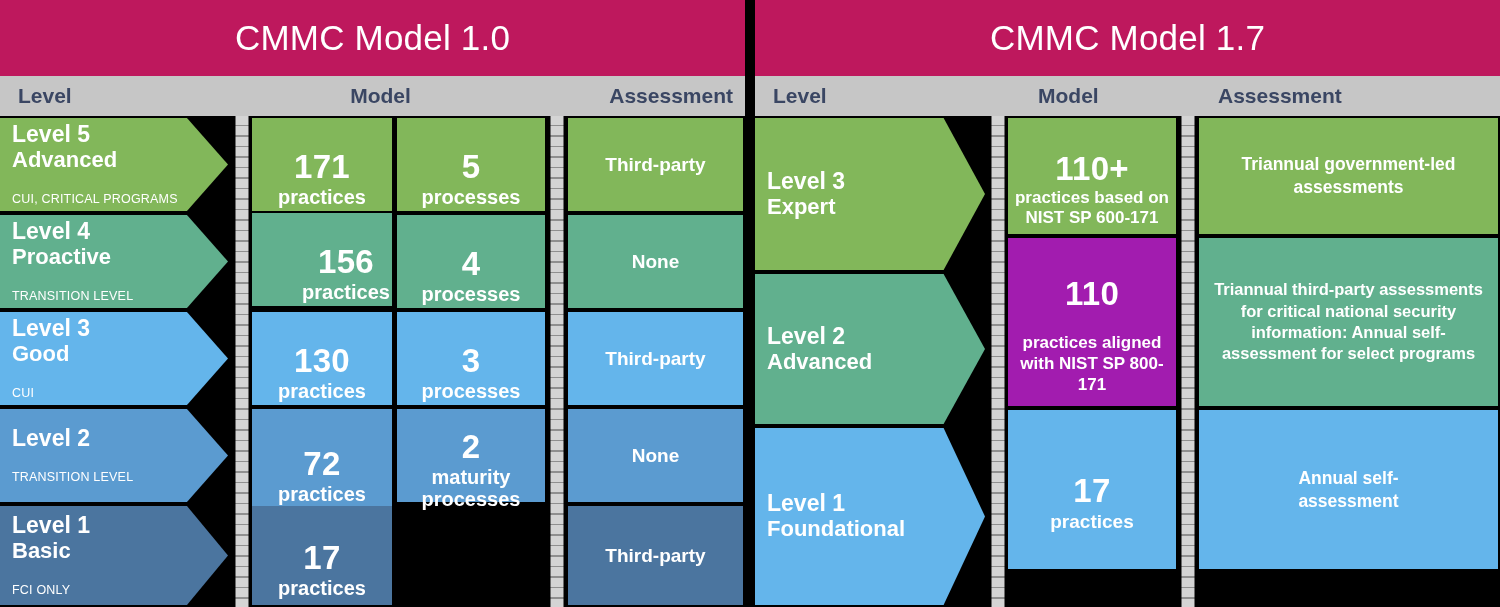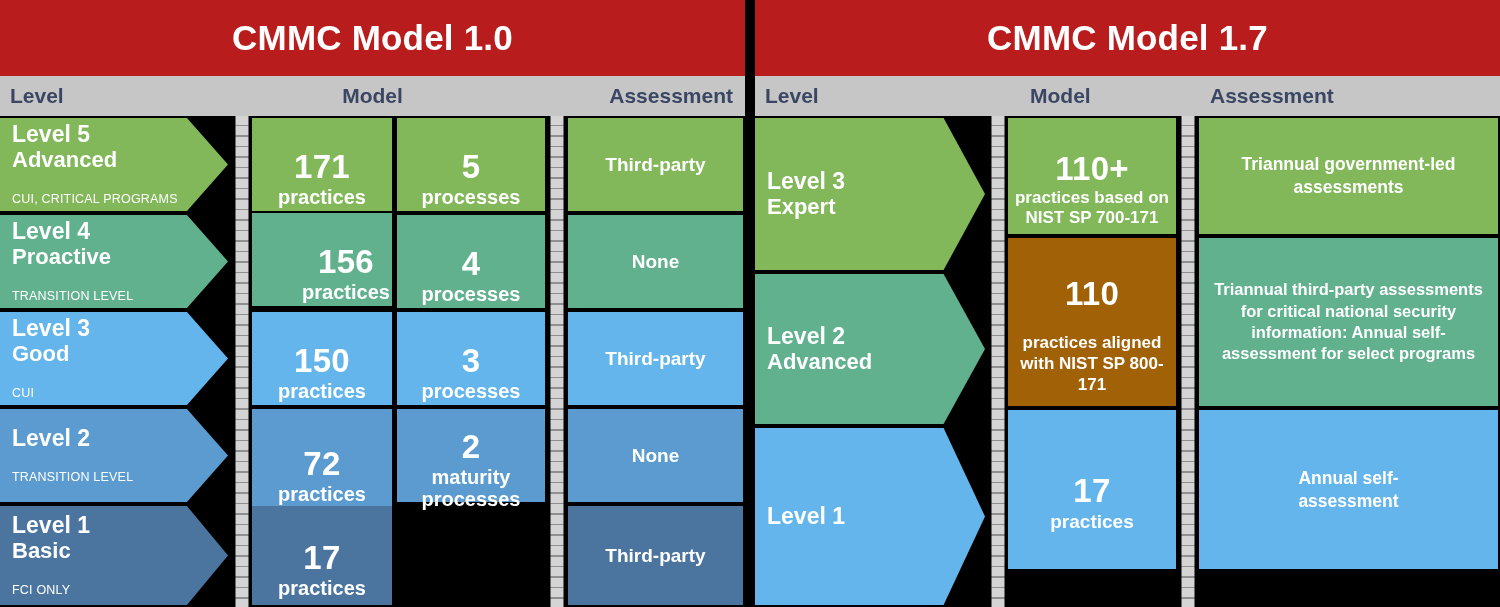--- a/index.html
+++ b/index.html
@@ -25,42 +25,43 @@
     display: flex;
     flex-direction: column;
     background: #000000;
   }
   .panel-left  { width: 745px; }
   .panel-gap   { width: 10px; background: #000; }
   .panel-right { width: 745px; }
 
   .panel-title {
     height: 76px;
-    background: #b91c1c;
+    background: #be185d;
     color: #ffffff;
     display: flex;
     align-items: center;
     justify-content: center;
     font-size: 35px;
-    font-weight: bold;
+    font-weight: normal;
     letter-spacing: 0.2px;
   }
   .panel-subhead {
     height: 40px;
     background: #c6c6c6;
     color: #3a4663;
     font-size: 21px;
     font-weight: bold;
     position: relative;
   }
   .panel-subhead span {
     position: absolute;
     top: 50%;
     transform: translateY(-50%);
     white-space: nowrap;
+    margin-left: 8px;
   }
 
   
   .pl .sh-level { left: 10px; }
   .pl .sh-model { left: 0; width: 745px; text-align: center; }
   .pl .sh-assess{ right: 12px; }
   
   .pr .sh-level { left: 10px; }
   .pr .sh-model { left: 275px; }
   .pr .sh-assess{ left: 455px; }
@@ -218,21 +219,21 @@
       <div class="cell" style="left:568px; top:99px; width:175px; height:93px; background:#61b08e;">
         <div class="assess">None</div>
       </div>
 
       <div class="lvl-arrow pad-l" style="left:0px; top:196px; width:228px; height:93px; background:#64b5eb;">
         <div class="l-top">Level 3</div>
         <div class="l-mid">Good</div>
         <div class="l-sub">CUI</div>
       </div>
       <div class="cell" style="left:252px; top:196px; width:140px; height:93px; background:#64b5eb;">
-        <div class="big">150</div>
+        <div class="big">130</div>
         <div class="small">practices</div>
       </div>
       <div class="cell" style="left:397px; top:196px; width:148px; height:93px; background:#64b5eb;">
         <div class="big">3</div>
         <div class="small">processes</div>
       </div>
       <div class="cell" style="left:568px; top:196px; width:175px; height:93px; background:#64b5eb;">
         <div class="assess">Third-party</div>
       </div>
 
@@ -285,40 +286,41 @@
       <div class="ladder" style="left:424px; top:0px; width:17px; height:491px;">
         <div class="rail"></div>
       </div>
 
       <div class="lvl-arrow pad-l" style="left:0px; top:2px; width:230px; height:152px; background:#82b75a;">
         <div class="l-top">Level 3</div>
         <div class="l-mid">Expert</div>
       </div>
       <div class="cell" style="left:253px; top:2px; width:168px; height:116px; background:#82b75a;">
         <div class="big">110+</div>
-        <div class="note" style="max-width:162px;">practices based on NIST SP 700-171</div>
+        <div class="note" style="max-width:162px;">practices based on NIST SP 600-171</div>
       </div>
       <div class="cell" style="left:444px; top:2px; width:299px; height:116px; background:#82b75a;text-align:center;">
         <div class="assess-sm" style="max-width:220px;">Triannual government-led assessments</div>
       </div>
 
       <div class="lvl-arrow pad-l" style="left:0px; top:158px; width:230px; height:150px; background:#61b08e;">
         <div class="l-top">Level 2</div>
         <div class="l-mid">Advanced</div>
       </div>
-      <div class="cell" style="left:253px; top:122px; width:168px; height:168px; background:#a16207;">
+      <div class="cell" style="left:253px; top:122px; width:168px; height:168px; background:#a21caf;">
         <div class="big">110</div>
         <div class="note" style="max-width:162px;margin-top:20px;">practices aligned with NIST SP 800-171</div>
       </div>
       <div class="cell" style="left:444px; top:122px; width:299px; height:168px; background:#61b08e;">
         <div class="assess-multi" style="max-width:290px;">Triannual third-party assessments for critical national security information: Annual self-assessment for select programs</div>
       </div>
 
       <div class="lvl-arrow pad-l" style="left:0px; top:312px; width:230px; height:177px; background:#64b5eb;">
         <div class="l-top">Level 1</div>
+        <div class="l-mid">Foundational</div>
       </div>
       <div class="cell" style="left:253px; top:294px; width:168px; height:159px; background:#64b5eb;">
         <div class="big">17</div>
         <div class="note" style="max-width:162px; font-size:19px;">practices</div>
       </div>
       <div class="cell" style="left:444px; top:294px; width:299px; height:159px; background:#64b5eb;">
         <div class="assess-sm" style="max-width:200px;">Annual self-assessment</div>
       </div>
 
     </div>

